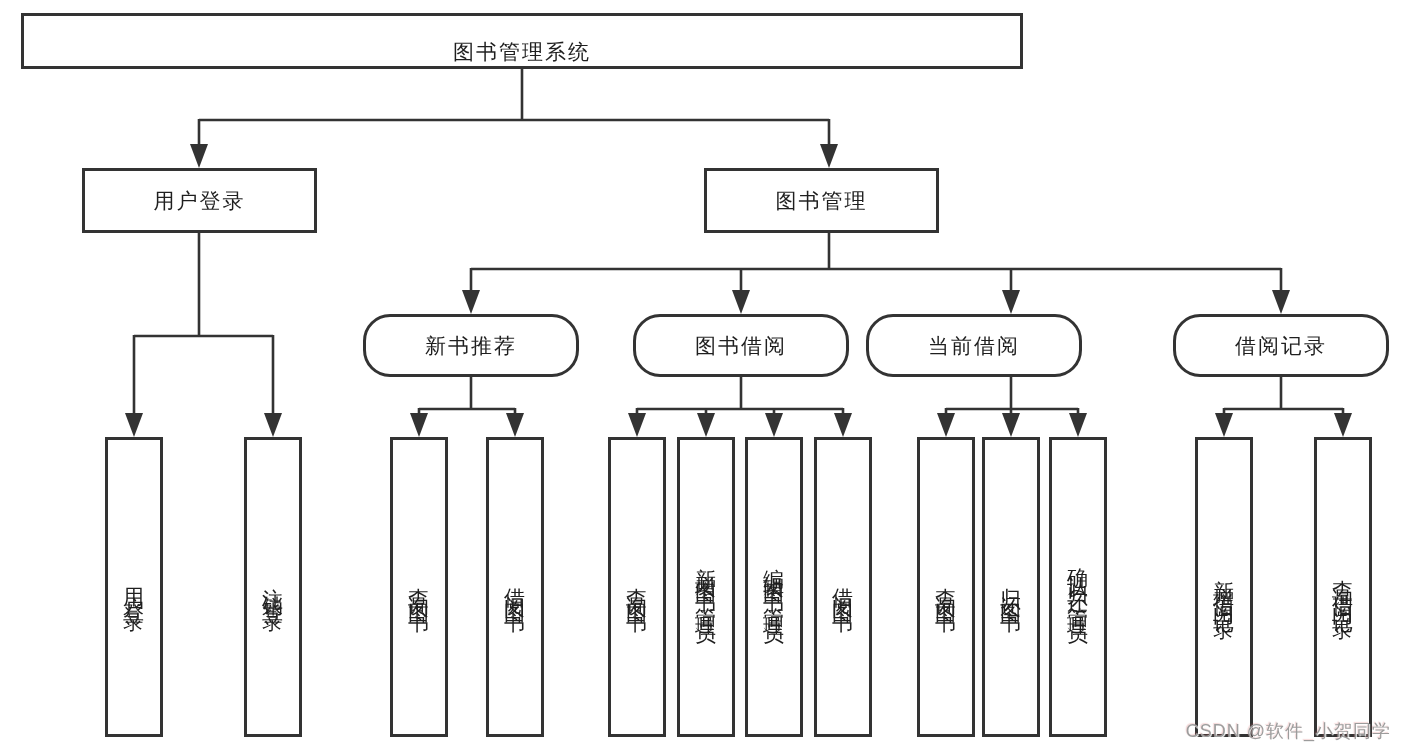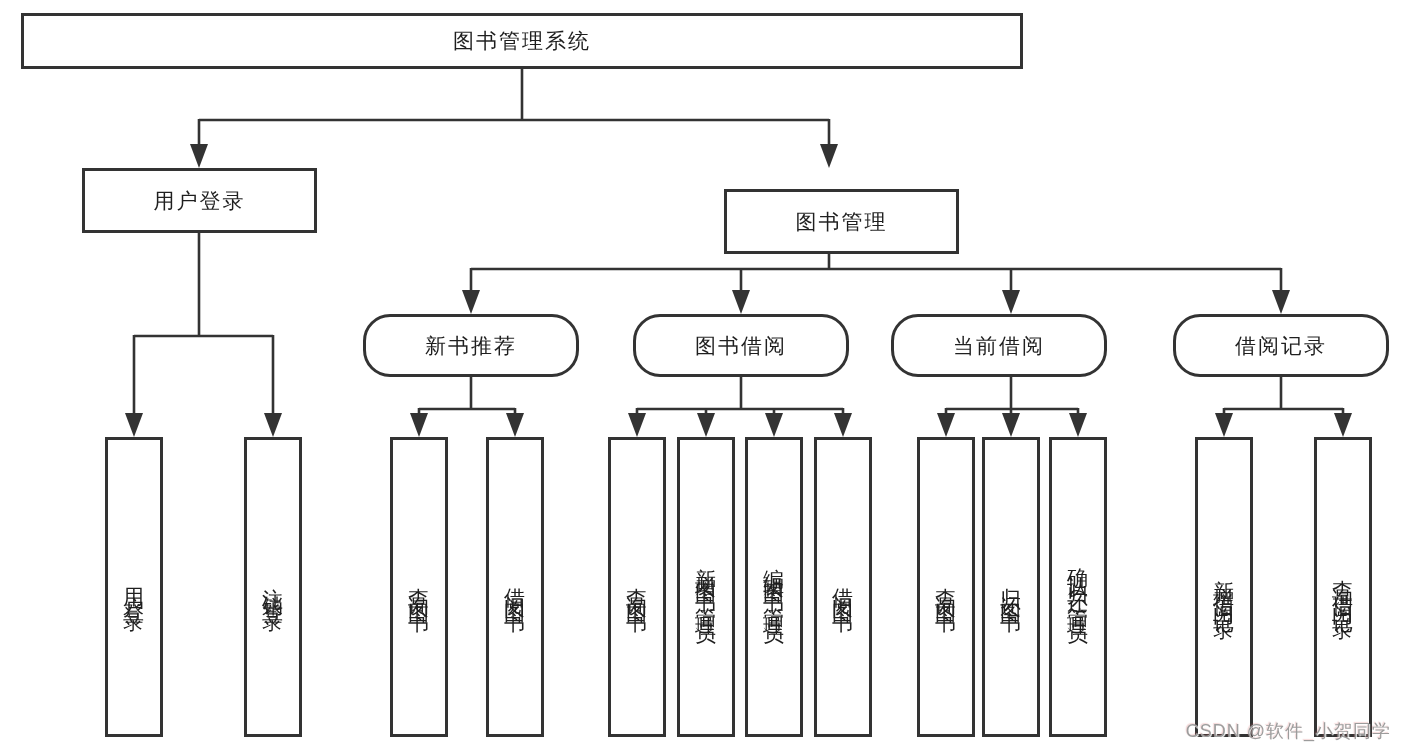--- a/index.html
+++ b/index.html
@@ -40,21 +40,21 @@
   }
   .v-box .v-text {
     writing-mode: vertical-rl;
     text-orientation: mixed;
     letter-spacing: 8px;
     font-size: 21px;
     color: #1f1f1f;
     line-height: 1;
   }
   
-  .root-box   { left: 21px;  top: 13px;  width: 1002px; height: 56px; }
+  .root-box   { left: 21px;  top: 13px;  width: 1002px; height: 56px; align-items: flex-end; }
   .lvl2       { top: 168px; width: 235px; height: 65px; }
   .lvl3       { top: 314px; width: 216px; height: 63px; border-radius: 27px; }
   .lvl4       { top: 437px; width: 58px;  height: 300px; }
   .watermark {
     position: absolute;
     right: 14px;
     bottom: 4px;
     font-size: 18px;
     color: #9c9c9c;
     letter-spacing: 1px;
@@ -103,31 +103,31 @@
              M1334,413 L1352,413 L1343,437 Z"></path>
   </svg>
 
   <div class="node h-box root-box">
     <span>图书管理系统</span>
   </div>
 
   <div class="node h-box lvl2" style="left:82px;">
     <span>用户登录</span>
   </div>
-  <div class="node h-box lvl2" style="left:724px;margin-top:21px;">
+  <div class="node h-box lvl2" style="left:704px;">
     <span>图书管理</span>
   </div>
 
   <div class="node h-box lvl3" style="left:363px;">
     <span>新书推荐</span>
   </div>
   <div class="node h-box lvl3" style="left:633px;align-items:center;">
     <span>图书借阅</span>
   </div>
-  <div class="node h-box lvl3" style="left:891px;">
+  <div class="node h-box lvl3" style="left:866px;">
     <span>当前借阅</span>
   </div>
   <div class="node h-box lvl3" style="left:1173px;">
     <span>借阅记录</span>
   </div>
 
   <div class="node v-box lvl4" style="left:105px;">
     <span class="v-text">用户登录</span>
   </div>
   <div class="node v-box lvl4" style="left:244px;">

